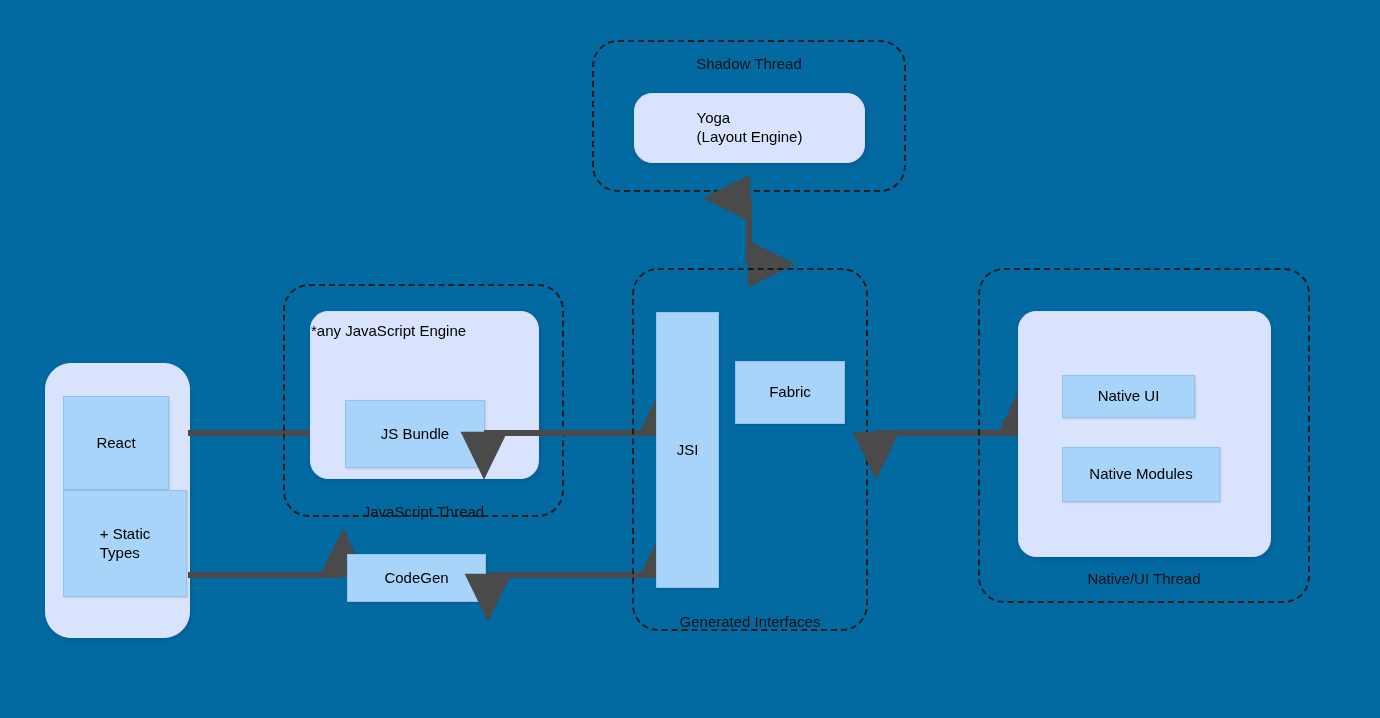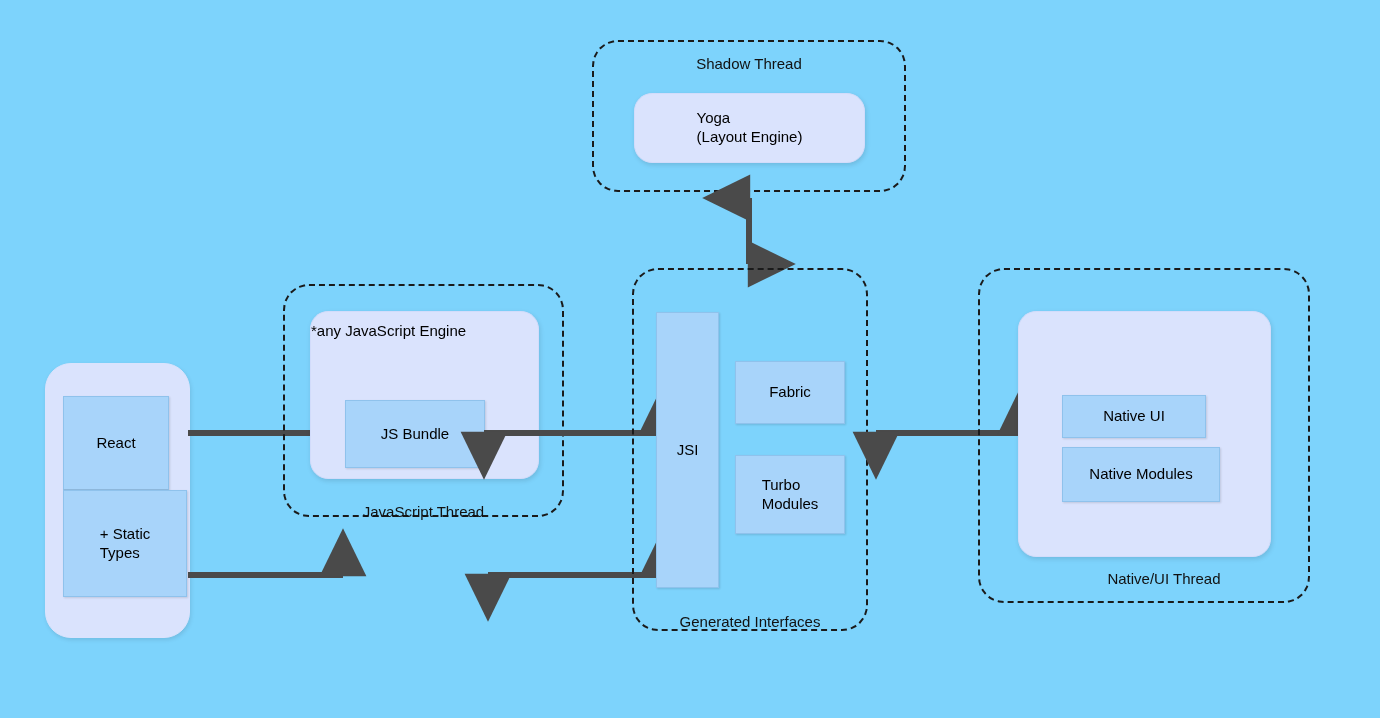--- a/index.html
+++ b/index.html
@@ -9,21 +9,21 @@
     background: #ffffff;
   }
   body {
     font-family: "Liberation Sans", sans-serif;
     color: #000000;
   }
   #canvas {
     position: relative;
     width: 1380px;
     height: 718px;
-    background: #7dd3fc;
+    background: #0369a1;
     overflow: hidden;
   }
 
   
   .thread-box {
     position: absolute;
     border: 2px dashed #1a1a1a;
     border-radius: 26px;
     box-sizing: border-box;
     background: transparent;
@@ -145,57 +145,56 @@
           <path d="M0.6,8.4 L4.5,0.4 L8.4,8.4 Z" fill="#4a4a4a"></path>
         </marker>
         <marker id="mk-r3" markerWidth="9" markerHeight="9" refX="4.5" refY="8.2" orient="auto-start-reverse" markerUnits="strokeWidth">
           <path d="M0.6,8.4 L4.5,0.4 L8.4,8.4 Z" fill="#4a4a4a"></path>
         </marker>
       </defs>
       <line x1="10" y1="14" x2="188" y2="14" stroke="#4a4a4a" stroke-width="6" marker-start="url(#mk-l3)" marker-end="url(#mk-r3)"></line>
     </svg>
   </div>
 
+  <div class="node fill-mid" style="left:347px; top:554px; width:139px; height:48px;">CodeGen</div>
 
   <div class="arrow" style="left:478px; top:561px;">
     <svg width="195" height="34" viewBox="0 0 195 34">
       <defs>
         <marker id="mk-l4" markerWidth="9" markerHeight="9" refX="4.5" refY="8.2" orient="auto-start-reverse" markerUnits="strokeWidth">
           <path d="M0.6,8.4 L4.5,0.4 L8.4,8.4 Z" fill="#4a4a4a"></path>
         </marker>
         <marker id="mk-r4" markerWidth="9" markerHeight="9" refX="4.5" refY="8.2" orient="auto-start-reverse" markerUnits="strokeWidth">
           <path d="M0.6,8.4 L4.5,0.4 L8.4,8.4 Z" fill="#4a4a4a"></path>
         </marker>
       </defs>
       <line x1="10" y1="14" x2="185" y2="14" stroke="#4a4a4a" stroke-width="6" marker-start="url(#mk-l4)" marker-end="url(#mk-r4)"></line>
     </svg>
   </div>
 
   <div class="thread-box" style="left:632px; top:268px; width:236px; height:363px;"></div>
   <div class="thread-label" style="left:632px; top:614px; width:236px;">Generated Interfaces</div>
 
   <div class="node fill-mid" style="left:656px; top:312px; width:63px; height:276px;">JSI</div>
   <div class="node fill-mid" style="left:735px; top:361px; width:110px; height:63px;">Fabric</div>
-  <div class="node fill-mid" style="left:735px; top:455px; width:110px; height:79px;">Turbo
-Modules</div>
 
   <div class="arrow" style="left:866px; top:419px;">
     <svg width="165" height="34" viewBox="0 0 165 34">
       <defs>
         <marker id="mk-l5" markerWidth="9" markerHeight="9" refX="4.5" refY="8.2" orient="auto-start-reverse" markerUnits="strokeWidth">
           <path d="M0.6,8.4 L4.5,0.4 L8.4,8.4 Z" fill="#4a4a4a"></path>
         </marker>
         <marker id="mk-r5" markerWidth="9" markerHeight="9" refX="4.5" refY="8.2" orient="auto-start-reverse" markerUnits="strokeWidth">
           <path d="M0.6,8.4 L4.5,0.4 L8.4,8.4 Z" fill="#4a4a4a"></path>
         </marker>
       </defs>
       <line x1="10" y1="14" x2="155" y2="14" stroke="#4a4a4a" stroke-width="6" marker-start="url(#mk-l5)" marker-end="url(#mk-r5)"></line>
     </svg>
   </div>
 
   <div class="thread-box" style="left:978px; top:268px; width:332px; height:335px;"></div>
-  <div class="thread-label" style="left:998px; top:571px; width:332px;">Native/UI Thread</div>
+  <div class="thread-label" style="left:978px; top:571px; width:332px;">Native/UI Thread</div>
 
   <div class="node fill-light-round" style="left:1018px; top:311px; width:253px; height:246px;"></div>
-  <div class="node fill-mid" style="left:1062px; top:375px; width:144px; height:43px;margin-top:20px;">Native UI</div>
+  <div class="node fill-mid" style="left:1062px; top:375px; width:133px; height:43px;">Native UI</div>
   <div class="node fill-mid" style="left:1062px; top:447px; width:158px; height:55px;">Native Modules</div>
 
 </div>
 
 </body></html>

